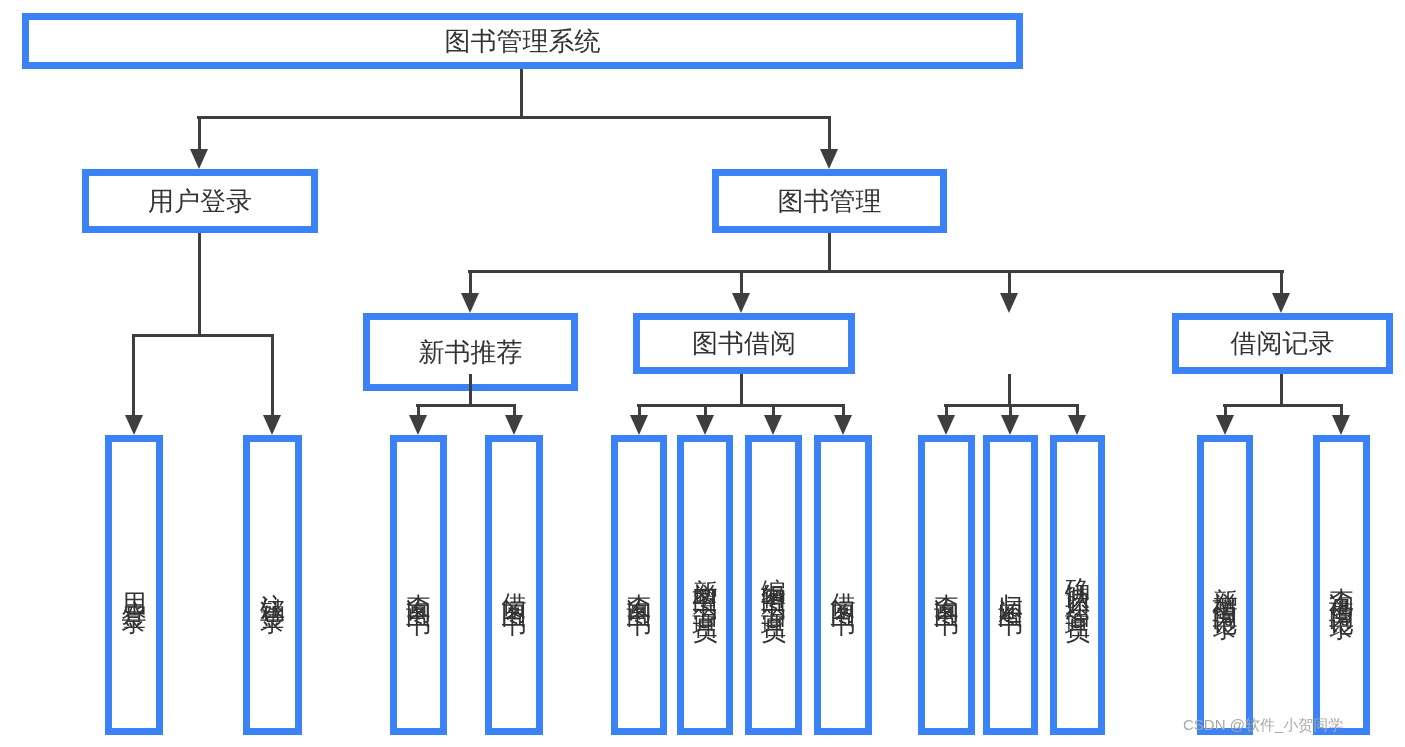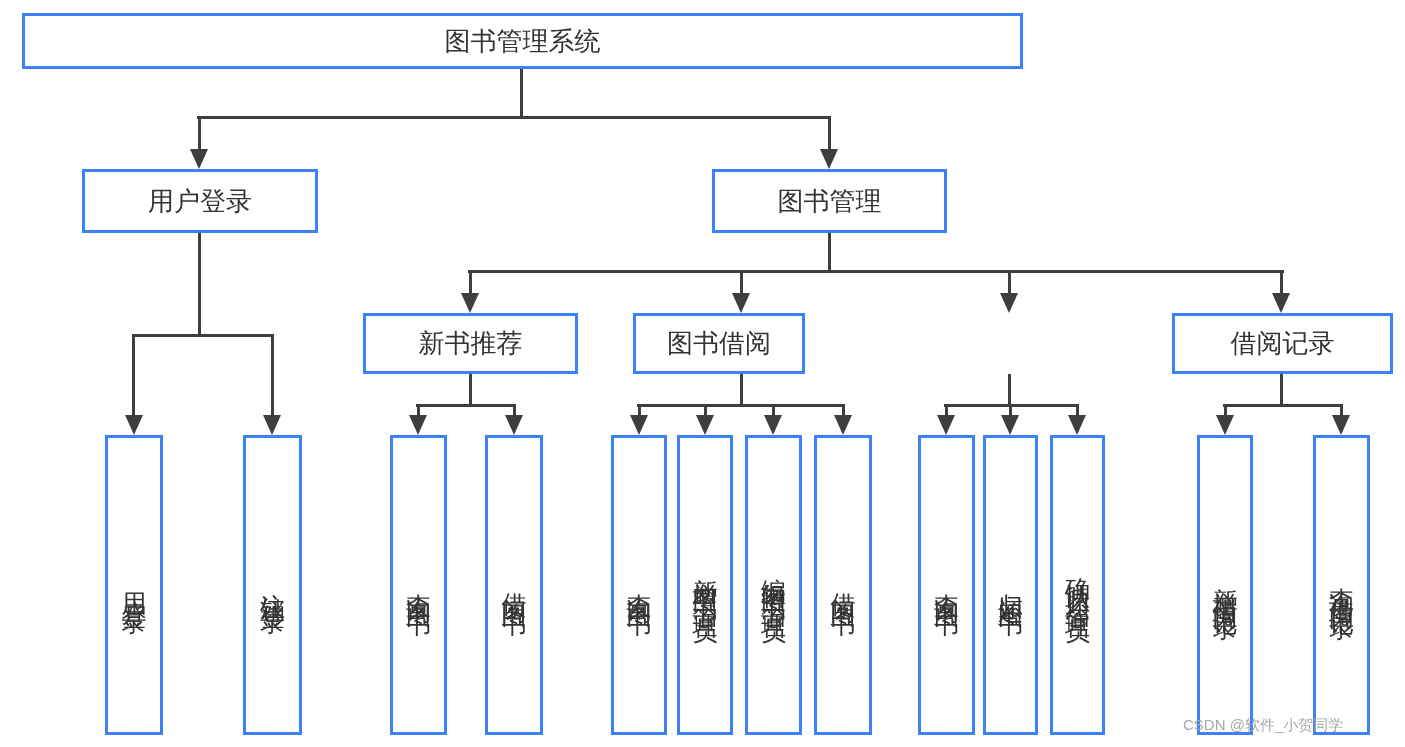--- a/index.html
+++ b/index.html
@@ -1,21 +1,21 @@
 <!DOCTYPE html>
 <html><head>
 <meta charset="utf-8">
 <style>
   html,body { margin:0; padding:0; background:#ffffff; }
   body { font-family:"Liberation Sans", sans-serif; }
   .canvas { position:relative; width:1405px; height:747px; background:#ffffff; overflow:hidden; }
 
   .node {
     position:absolute; box-sizing:border-box;
-    background:#ffffff; border:3px solid #3b82f6;
+    background:#ffffff; border:7px solid #3b82f6;
     display:flex; align-items:center; justify-content:center;
     color:#333333;
   }
   .node .lbl { font-size:26px; white-space:nowrap; }
   .node.v .lbl {
     writing-mode:vertical-rl;
     letter-spacing:6px;
     line-height:1;
     white-space:normal;
     font-size:25px;
@@ -45,25 +45,25 @@
   </div>
 
   <div class="node" style="left:82px;top:169px;width:236px;height:64px">
     <span class="lbl">用户登录</span>
   </div>
 
   <div class="node" style="left:712px;top:169px;width:235px;height:64px">
     <span class="lbl">图书管理</span>
   </div>
 
-  <div class="node" style="left:363px;top:313px;width:215px;height:61px">
+  <div class="node" style="left:363px;top:313px;width:215px;height:78px">
     <span class="lbl">新书推荐</span>
   </div>
 
-  <div class="node" style="left:633px;top:313px;width:172px;height:61px">
+  <div class="node" style="left:633px;top:313px;width:222px;height:61px">
     <span class="lbl">图书借阅</span>
   </div>
 
 
   <div class="node" style="left:1172px;top:313px;width:221px;height:61px">
     <span class="lbl">借阅记录</span>
   </div>
 
   <div class="node v" style="left:105px;top:435px;width:58px;height:300px">
     <span class="lbl">用户登录</span>

